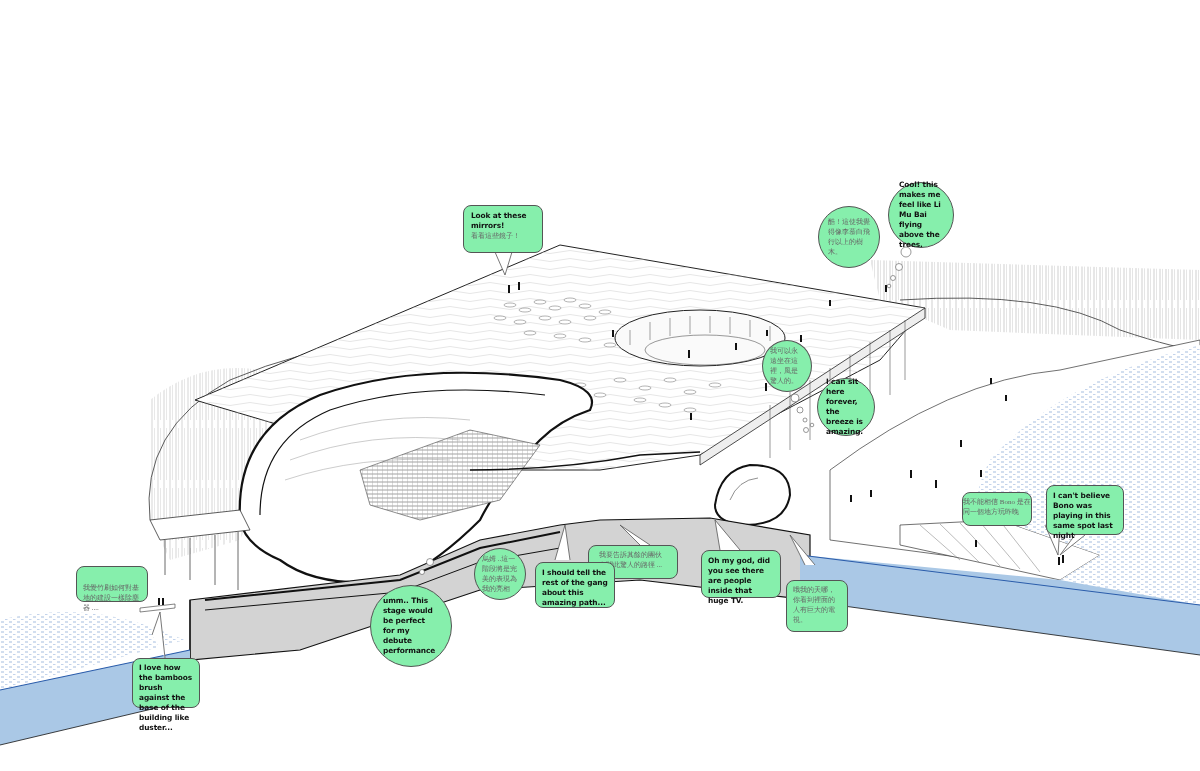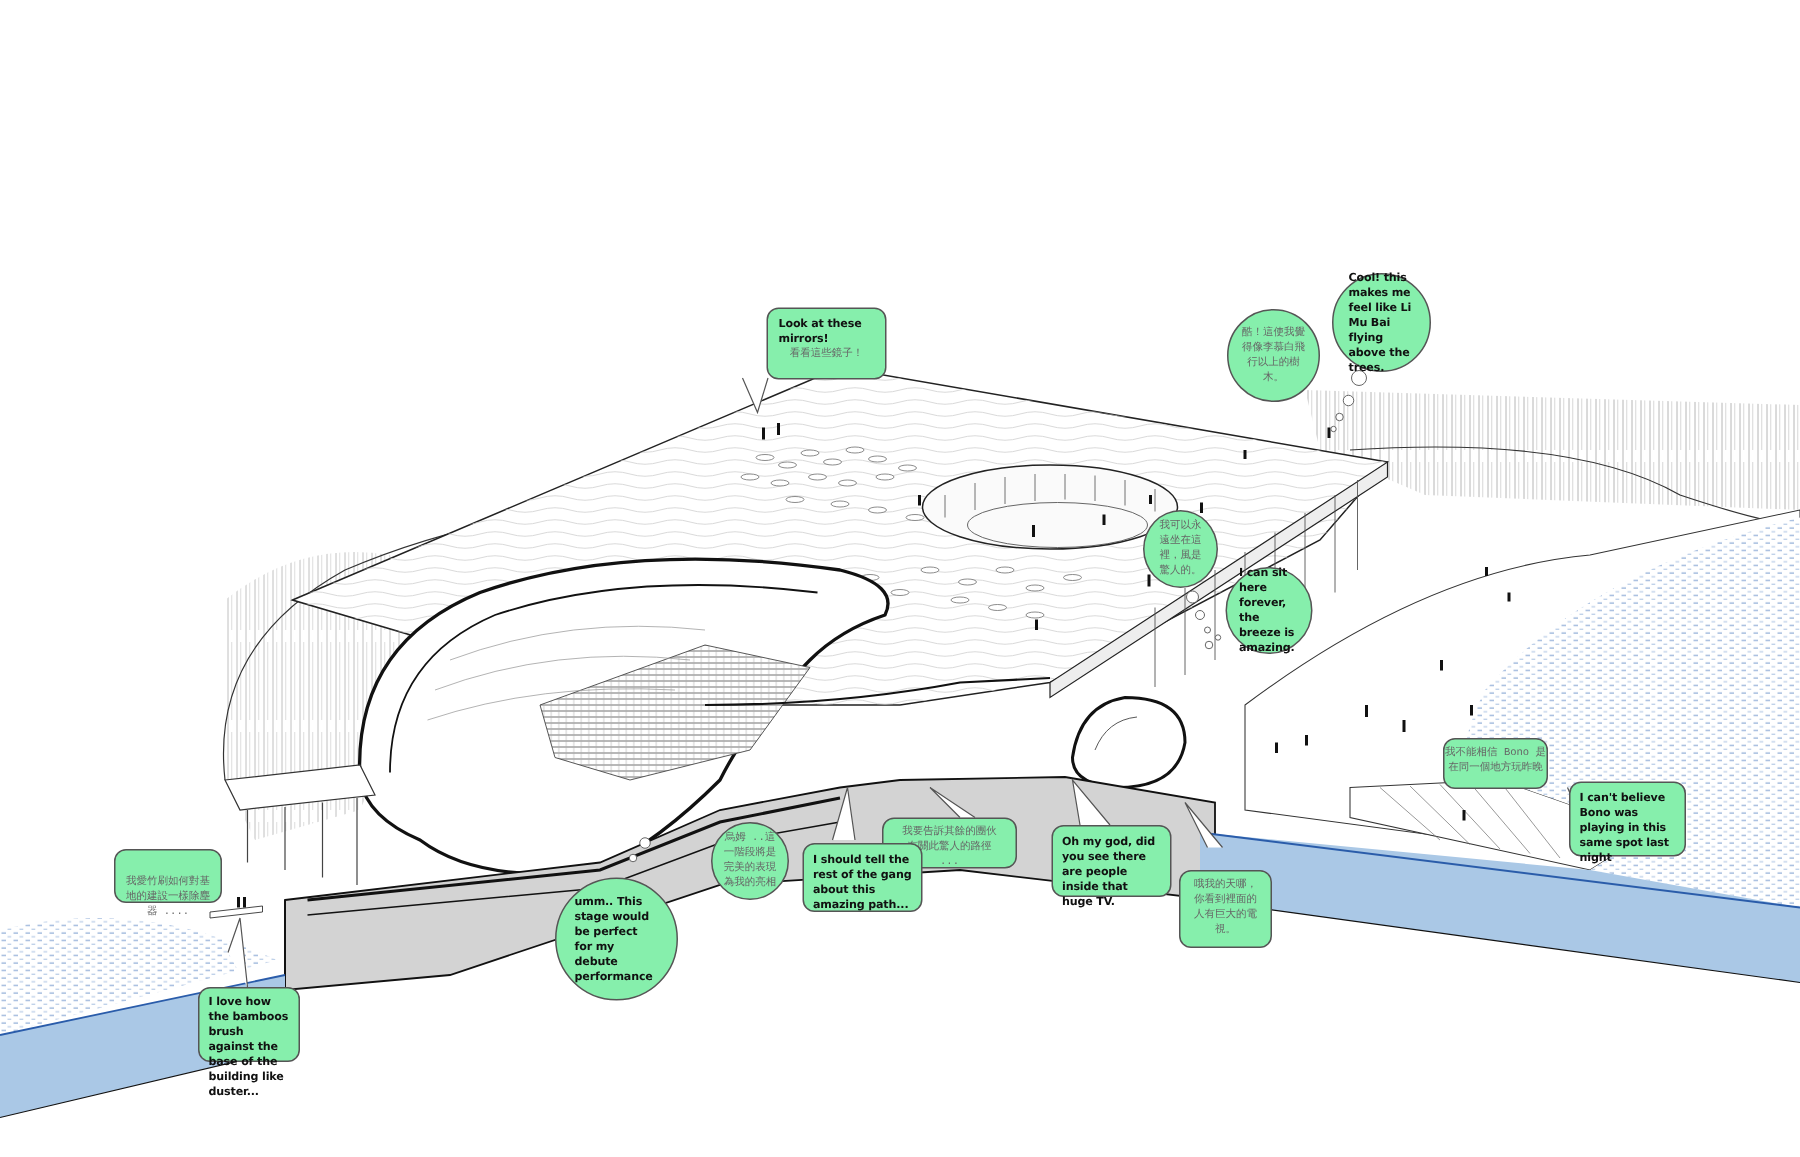--- a/index.html
+++ b/index.html
@@ -2,21 +2,21 @@
 <html><head>
 <meta charset="utf-8">
 <style>
   html,body{margin:0;padding:0;background:#ffffff;}
   body{width:1200px;height:771px;position:relative;overflow:hidden;font-family:"DejaVu Sans",sans-serif;}
   #scene{position:absolute;left:0;top:0;width:1200px;height:771px;}
   .bubble{position:absolute;background:#86efac;border:1px solid #555;color:#111;font-size:7.4px;line-height:10px;box-sizing:border-box;padding:5px 7px;}
   .bubble.rect{border-radius:8px;}
   .bubble.round{border-radius:50%;display:flex;align-items:center;justify-content:center;text-align:left;}
   .bubble .en{display:block;font-family:"DejaVu Sans",sans-serif;font-weight:bold;letter-spacing:-0.1px;}
-  .bubble .zh{display:block;color:#666;font-family:Liberation Mono, monospace;font-size:7px;line-height:10px;text-align:center;}
+  .bubble .zh{display:block;color:#666;font-family:Liberation Serif, serif;font-size:7px;line-height:10px;}
 </style>
 </head>
 <body>
 
 <svg id="scene" viewBox="0 0 1200 771" xmlns="http://www.w3.org/2000/svg">
   <defs>
     <pattern id="ripple" width="8" height="5" patternUnits="userSpaceOnUse">
       <rect width="8" height="5" fill="#ffffff"></rect>
       <line x1="1" y1="2" x2="4" y2="2" stroke="#7d9fd0" stroke-width="0.7"></line>
       <line x1="5" y1="4.5" x2="7.5" y2="4.5" stroke="#9bb6dd" stroke-width="0.6"></line>
@@ -214,21 +214,21 @@
     <circle cx="795" cy="398" r="4"></circle>
       <circle cx="800" cy="410" r="3"></circle>
       <circle cx="805" cy="420" r="2"></circle>
     <circle cx="806" cy="430" r="2.5"></circle>
       <circle cx="812" cy="425" r="1.8"></circle>
     <circle cx="430" cy="562" r="3.5"></circle>
       <circle cx="422" cy="572" r="2.5"></circle>
   </g>
 </svg>
 
-<div class="bubble rect" style="left:463px;top:205px;width:80px;height:48px;margin-left:48px;">
+<div class="bubble rect" style="left:463px;top:205px;width:80px;height:48px;">
   <span class="en">Look at these mirrors!</span>
   <span class="zh">看看這些鏡子！</span>
 </div>
 
 <div class="bubble round" style="left:818px;top:206px;width:62px;height:62px;padding:8px 9px;">
   <span class="zh">酷！這使我覺得像李慕白飛行以上的樹木。</span>
 </div>
 
 <div class="bubble round" style="left:888px;top:182px;width:66px;height:66px;padding:8px 10px;">
   <span class="en">Cool! this makes me feel like Li Mu Bai flying above the trees.</span>
@@ -239,21 +239,21 @@
 </div>
 
 <div class="bubble round" style="left:817px;top:378px;width:58px;height:58px;padding:6px 8px;">
   <span class="en">I can sit here forever, the breeze is amazing.</span>
 </div>
 
 <div class="bubble rect" style="left:962px;top:492px;width:70px;height:34px;padding:4px 0;">
   <span class="zh">我不能相信 Bono 是在同一個地方玩昨晚</span>
 </div>
 
-<div class="bubble rect" style="left:1046px;top:485px;width:78px;height:50px;padding:5px 6px;margin-top:36px;">
+<div class="bubble rect" style="left:1046px;top:485px;width:78px;height:50px;padding:5px 6px;">
   <span class="en">I can't believe Bono was playing in this same spot last night</span>
 </div>
 
 <div class="bubble rect" style="left:588px;top:545px;width:90px;height:34px;padding:4px 10px;">
   <span class="zh">我要告訴其餘的團伙有關此驚人的路徑 ...</span>
 </div>
 
 <div class="bubble rect" style="left:701px;top:550px;width:80px;height:48px;padding:5px 6px;">
   <span class="en">Oh my god, did you see there are people inside that huge TV.</span>
 </div>

